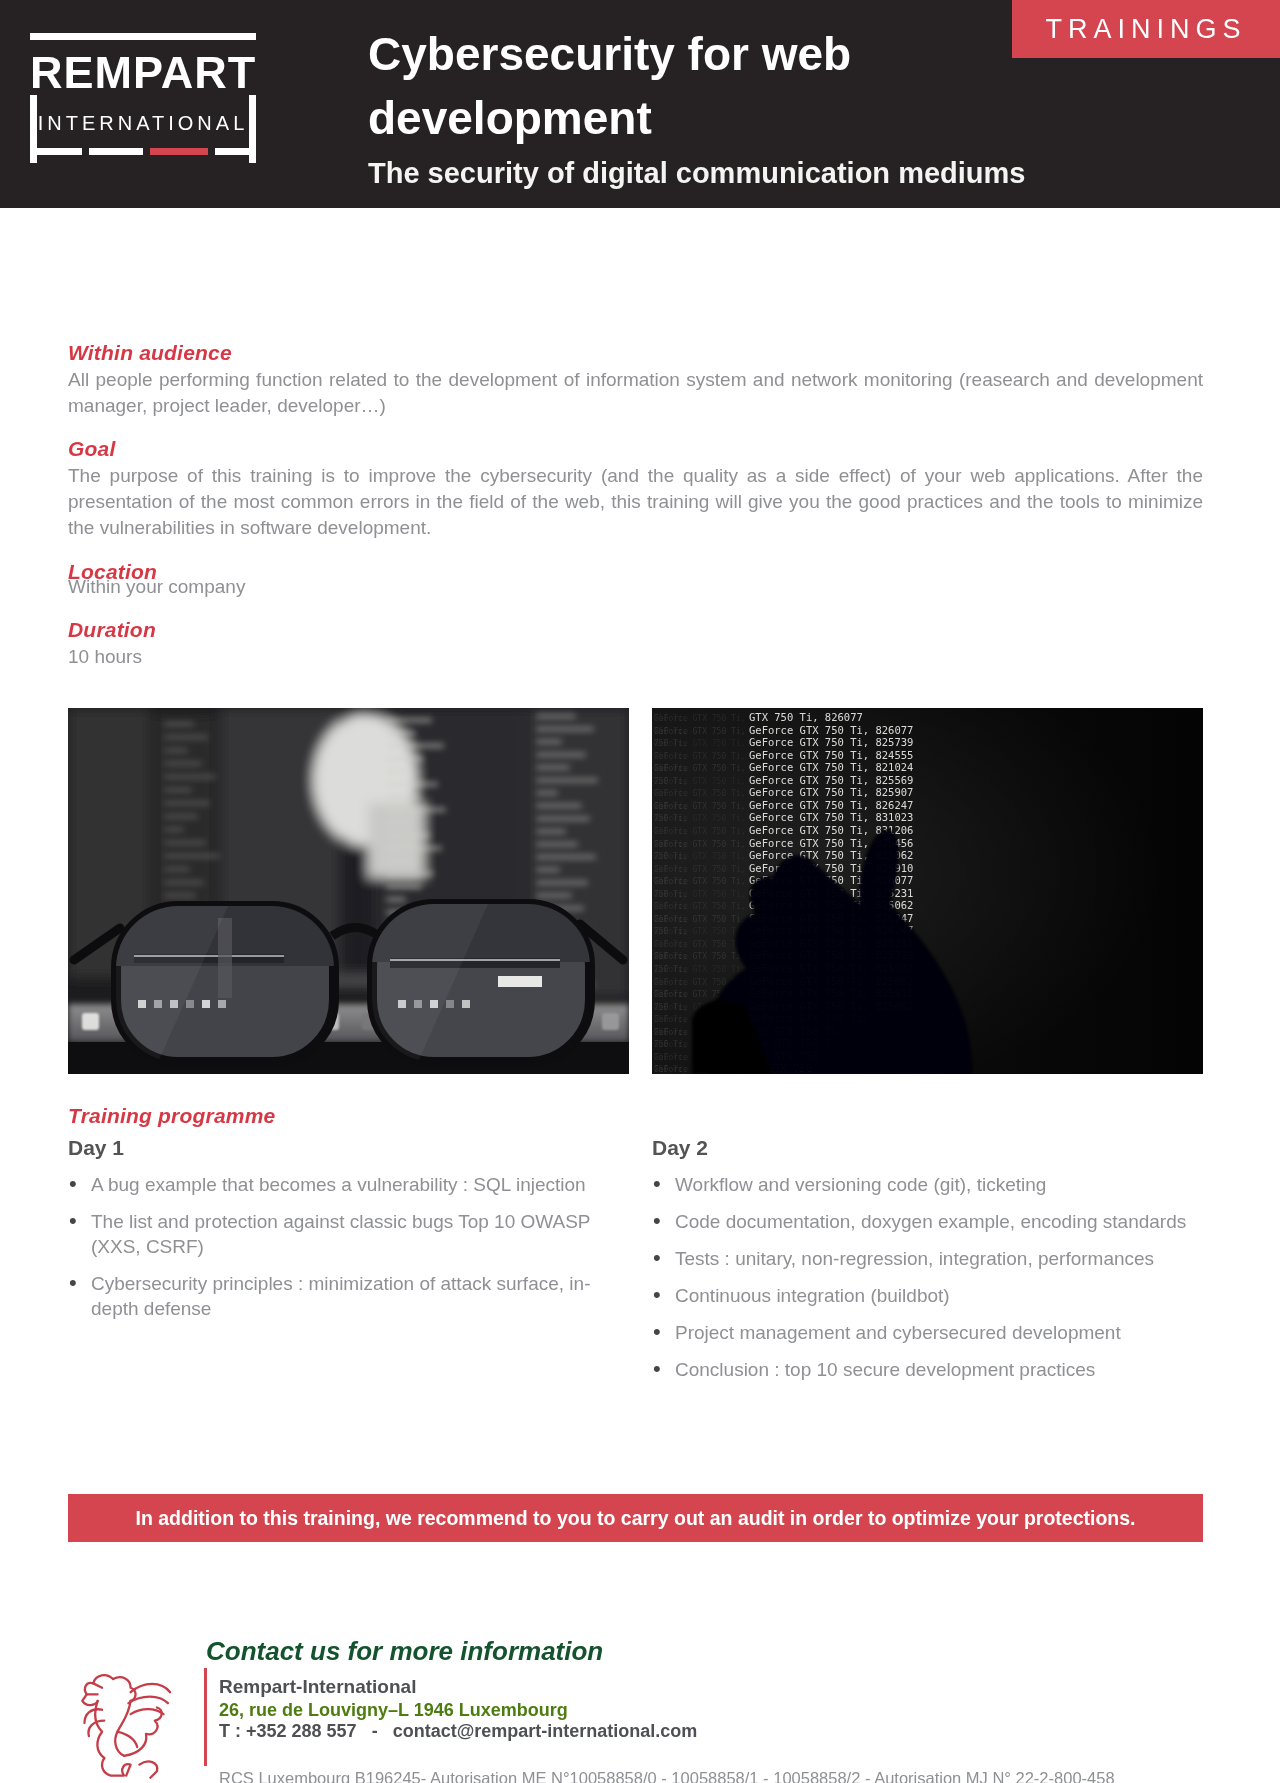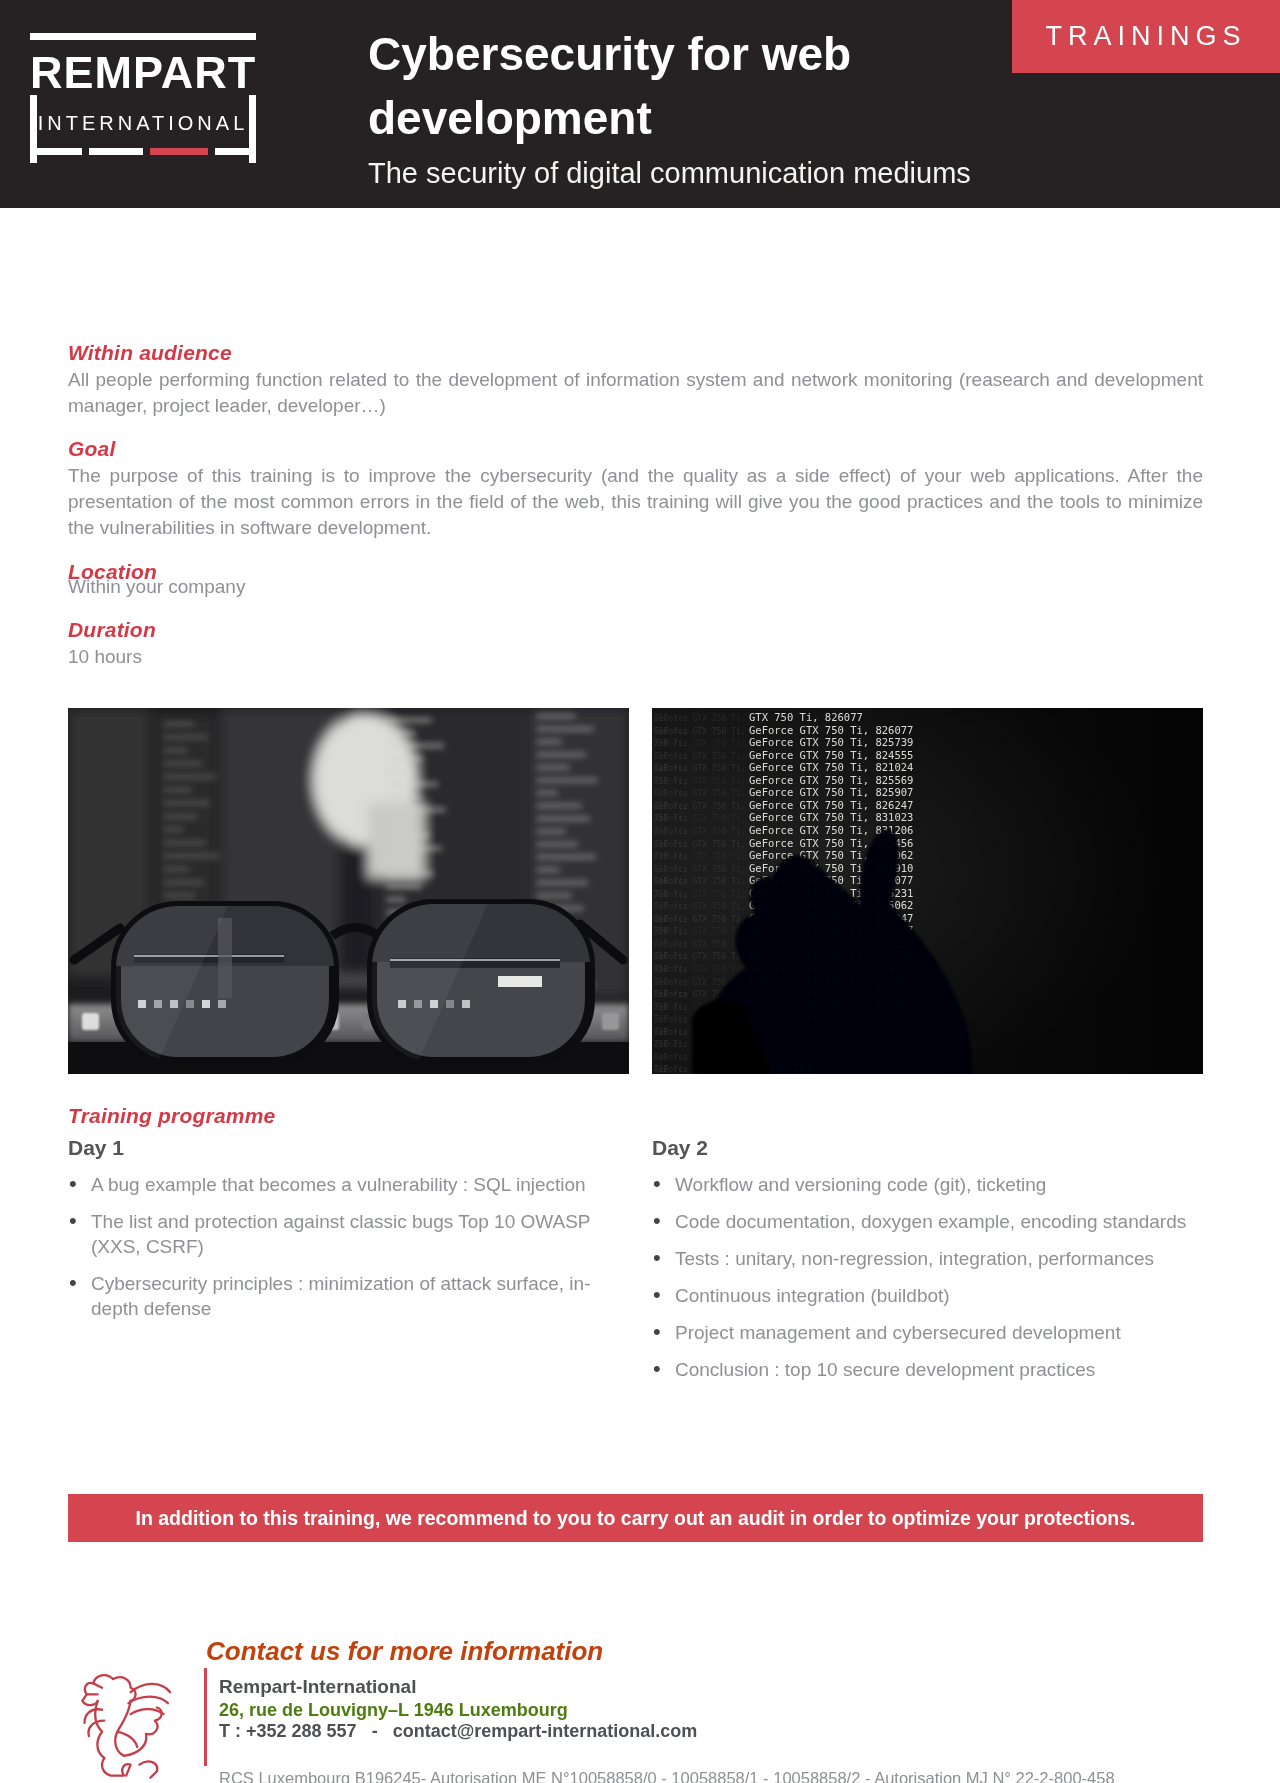--- a/index.html
+++ b/index.html
@@ -5,21 +5,21 @@
   html,body{margin:0;padding:0;}
   body{
     width:1280px;height:1783px;background:#ffffff;
     font-family:"Liberation Sans",sans-serif;position:relative;overflow:hidden;
   }
   .abs{position:absolute;}
 
   
   .header{left:0;top:0;width:1280px;height:208px;background:#262223;}
   .badge{
-    right:0;top:0;width:268px;height:73px;background:#d4454f;
+    right:0;top:0;width:268px;height:58px;background:#d4454f;
     display:flex;align-items:center;justify-content:center;
     color:#fff;font-size:27px;letter-spacing:6px;font-weight:400;
   }
   .logo{left:30px;top:33px;width:226px;}
   .logo-topbar{width:226px;height:7px;background:#fff;}
   .logo-name{
     margin-top:9px;text-align:center;color:#fff;font-weight:700;
     font-size:45px;line-height:48px;letter-spacing:1px;white-space:nowrap;
   }
   .logo-sub{
@@ -29,21 +29,21 @@
   .logo-sidebar{position:absolute;top:62px;width:7px;height:68px;background:#fff;}
   .logo-sidebar.l{left:0;}
   .logo-sidebar.r{right:0;}
   .logo-bars{margin-top:12px;display:flex;gap:7px;}
   .logo-bars span{height:7px;background:#fff;display:block;}
   .logo-bars .s1{width:52px;} .logo-bars .s2{width:54px;}
   .logo-bars .s3{width:58px;background:#d4454f;} .logo-bars .s4{width:41px;}
 
   .header-title{left:368px;top:22px;color:#fff;}
   .title-line{font-weight:700;font-size:46px;line-height:64px;letter-spacing:0;}
-  .subtitle{margin-top:7px;font-weight:400;font-size:29px;color:#f4f4f2;}
+  .subtitle{margin-top:7px;font-weight:700;font-size:29px;color:#f4f4f2;}
 
   
   .sec-h{
     font-style:italic;font-weight:700;font-size:21px;line-height:24px;
     color:#d63945;letter-spacing:0.2px;
   }
   .sec-b{
     font-size:19px;line-height:26px;color:#8f9094;
   }
   .just{text-align:justify;}
@@ -64,21 +64,21 @@
   }
 
   
   .banner{
     left:68px;top:1494px;width:1135px;height:48px;background:#d4454f;
     display:flex;align-items:center;justify-content:center;
   }
   .banner-text{color:#fff;font-weight:700;font-size:19.5px;}
 
   
-  .contact-h{font-style:italic;font-weight:800;font-size:26px;color:#c2410c;}
+  .contact-h{font-style:italic;font-weight:800;font-size:26px;color:#14532d;}
   .f-divider{width:3px;height:98px;background:#d4454f;}
   .f-company{font-weight:700;font-size:19px;color:#4f5053;}
   .f-address{font-size:18px;color:#4d7c0f;font-weight:bold;}
   .f-phone{font-weight:700;font-size:18px;color:#4f5053;}
   .f-rcs{font-size:16.5px;color:#8f9094;}
 
   
   .dimline{font-family:"DejaVu Sans Mono",monospace;font-size:8px;fill:#8d8d8f;}
   .brightline{font-family:"DejaVu Sans Mono",monospace;font-size:10.5px;fill:#e4e4e0;}
 </style>

